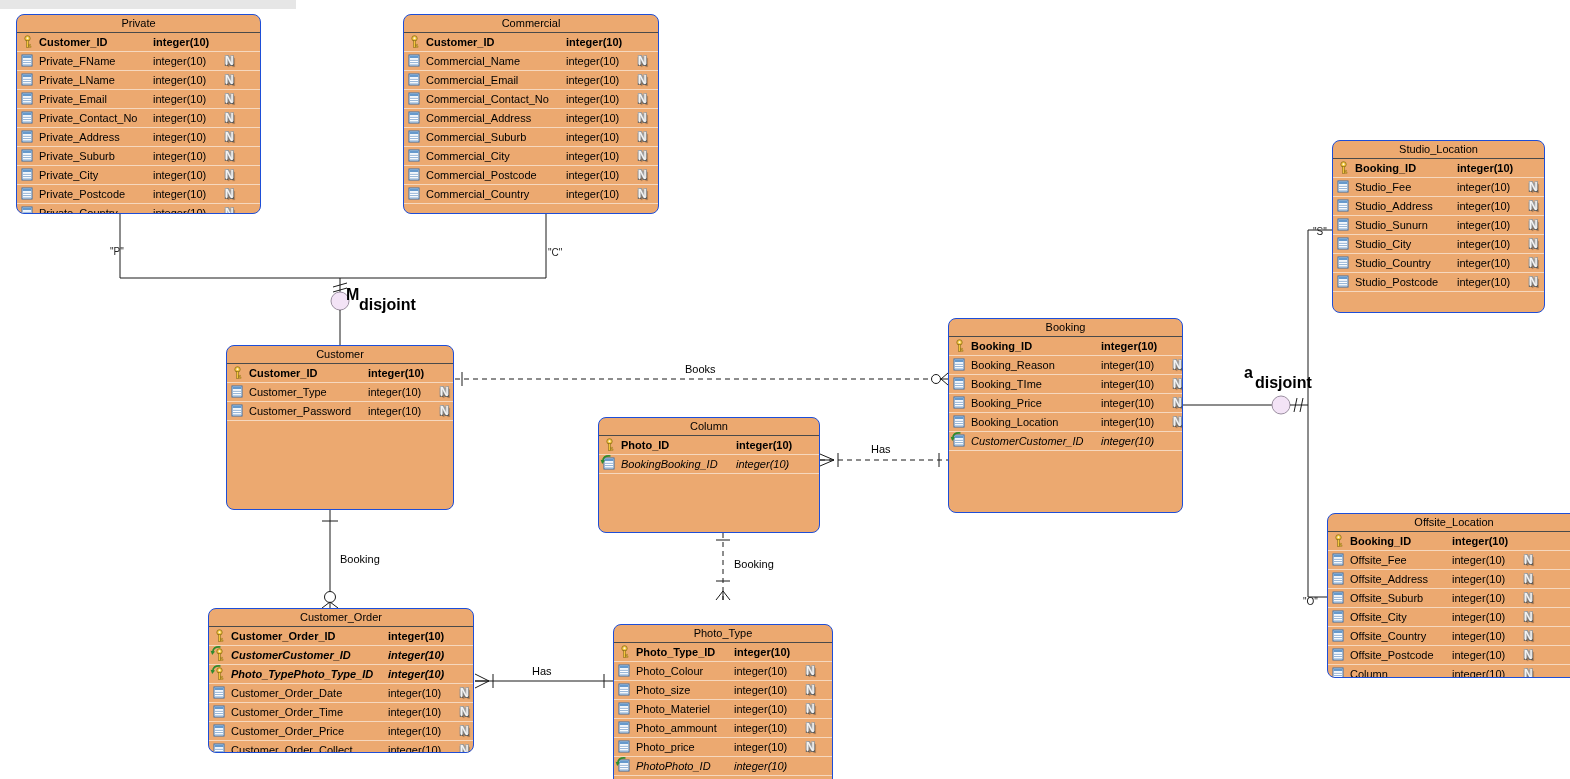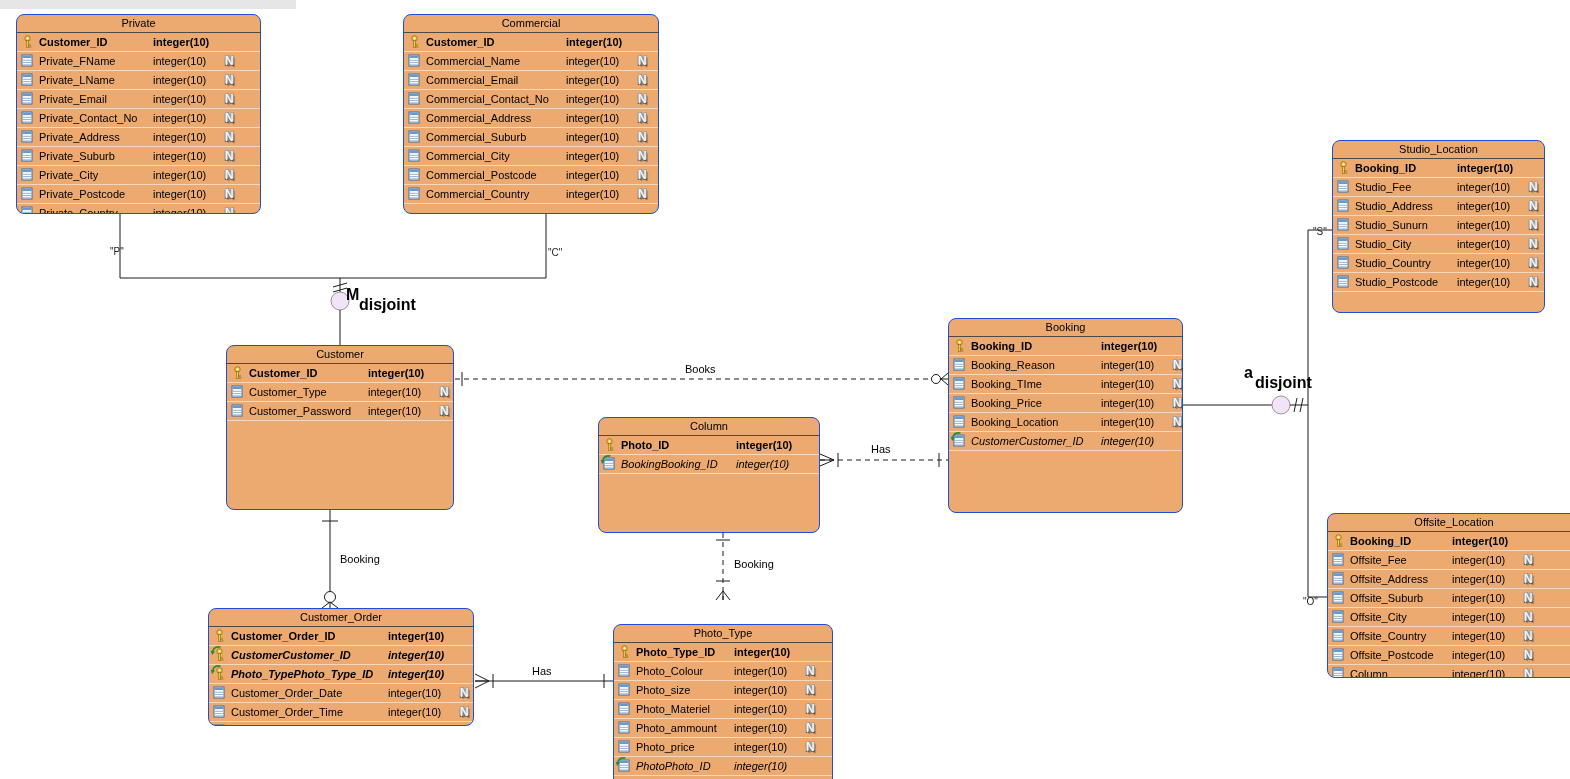--- a/index.html
+++ b/index.html
@@ -401,21 +401,21 @@
               <line x1="2" y1="6.3" x2="10" y2="6.3" stroke="#8FB0D4"></line>
               <line x1="2" y1="8.6" x2="10" y2="8.6" stroke="#8FB0D4"></line>
               <line x1="2" y1="10.9" x2="10" y2="10.9" stroke="#8FB0D4"></line>
             </svg>
           </span>
           <span class="cname">Customer_Password</span>
           <span class="ctype" style="left:141px">integer(10)</span>
           <span class="nul" style="left:213px">N</span>
         </div>
       </div>
-      <div class="er-table" style="left: 208px; top: 608px; width: 266px; height: 118px;">
+      <div class="er-table" style="left: 208px; top: 608px; width: 266px; height: 145px;">
         <div class="table-title">Customer_Order</div>
         <div class="row pk">
           <span class="icon" style="position:absolute;">
             <svg width="13" height="14" viewBox="0 0 13 14">
               <circle cx="6.5" cy="3.4" r="2.7" fill="#F5C63C" stroke="#8A6D1A" stroke-width="0.8"></circle>
               <circle cx="6.5" cy="3.2" r="1" fill="#FFF7DE"></circle>
               <rect x="5.6" y="5.6" width="1.8" height="6.8" fill="#F5C63C" stroke="#8A6D1A" stroke-width="0.6"></rect>
               <rect x="7.3" y="9.2" width="2.1" height="1.1" fill="#F5C63C" stroke="#8A6D1A" stroke-width="0.5"></rect>
               <rect x="7.3" y="11.1" width="2.7" height="1.1" fill="#F5C63C" stroke="#8A6D1A" stroke-width="0.5"></rect>
             </svg>

